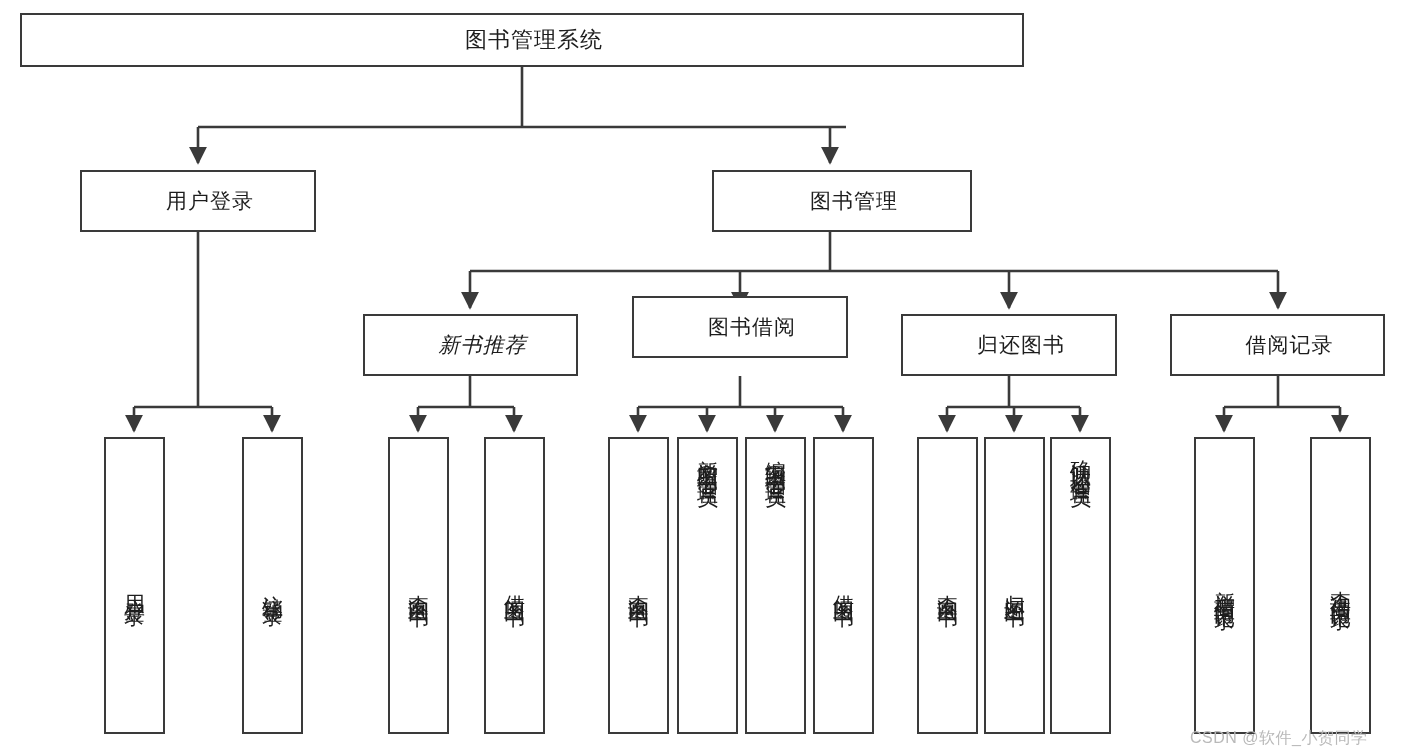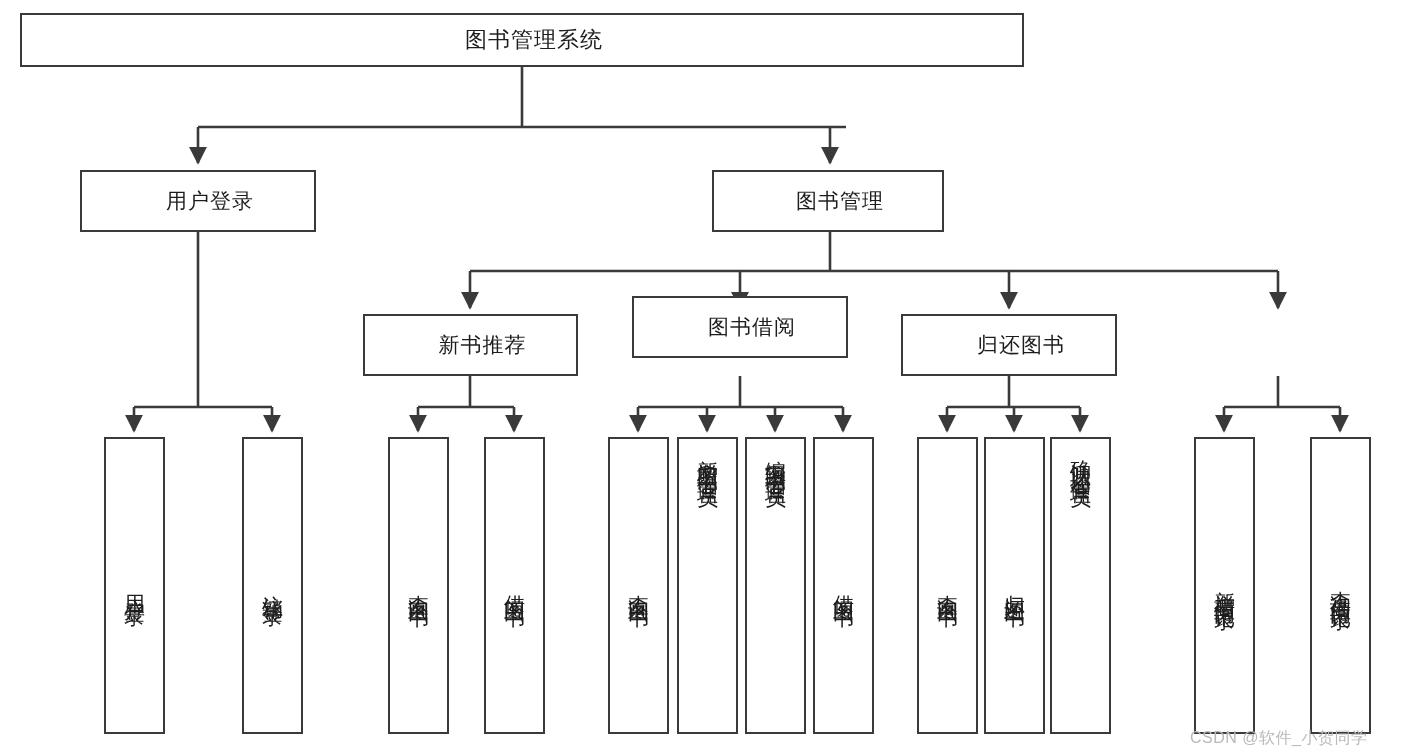--- a/index.html
+++ b/index.html
@@ -121,32 +121,35 @@
     </g>
   </svg>
 
   <div class="node root h-node" style="left:20px; top:13px; width:1004px; height:54px;">
     <span>图书管理系统</span>
   </div>
 
   <div class="node h-node" style="left:80px; top:170px; width:236px; height:62px;">
     <span>用户登录</span>
   </div>
-  <div class="node h-node" style="left:712px; top:170px; width:232px; height:62px;">
+  <div class="node h-node" style="left:712px; top:170px; width:260px; height:62px;">
     <span>图书管理</span>
   </div>
 
-  <div class="node h-node" style="left:363px; top:314px; width:215px; height:62px;">
+  <div class="node h-node" style="left:363px; top:314px; width:215px; height:62px;font-style:italic;">
     <span>新书推荐</span>
   </div>
   <div class="node h-node" style="left:632px; top:296px; width:216px; height:62px;">
     <span>图书借阅</span>
   </div>
   <div class="node h-node" style="left:901px; top:314px; width:216px; height:62px;">
     <span>归还图书</span>
+  </div>
+  <div class="node h-node" style="left:1170px; top:314px; width:215px; height:62px;">
+    <span>借阅记录</span>
   </div>
 
   <div class="node v-node" style="left:104px; top:437px; width:61px; height:297px;">
     <span class="vlabel">用户登录</span>
   </div>
   <div class="node v-node" style="left:242px; top:437px; width:61px; height:297px;">
     <span class="vlabel">注销登录</span>
   </div>
   <div class="node v-node" style="left:388px; top:437px; width:61px; height:297px;">
     <span class="vlabel">查询图书</span>

